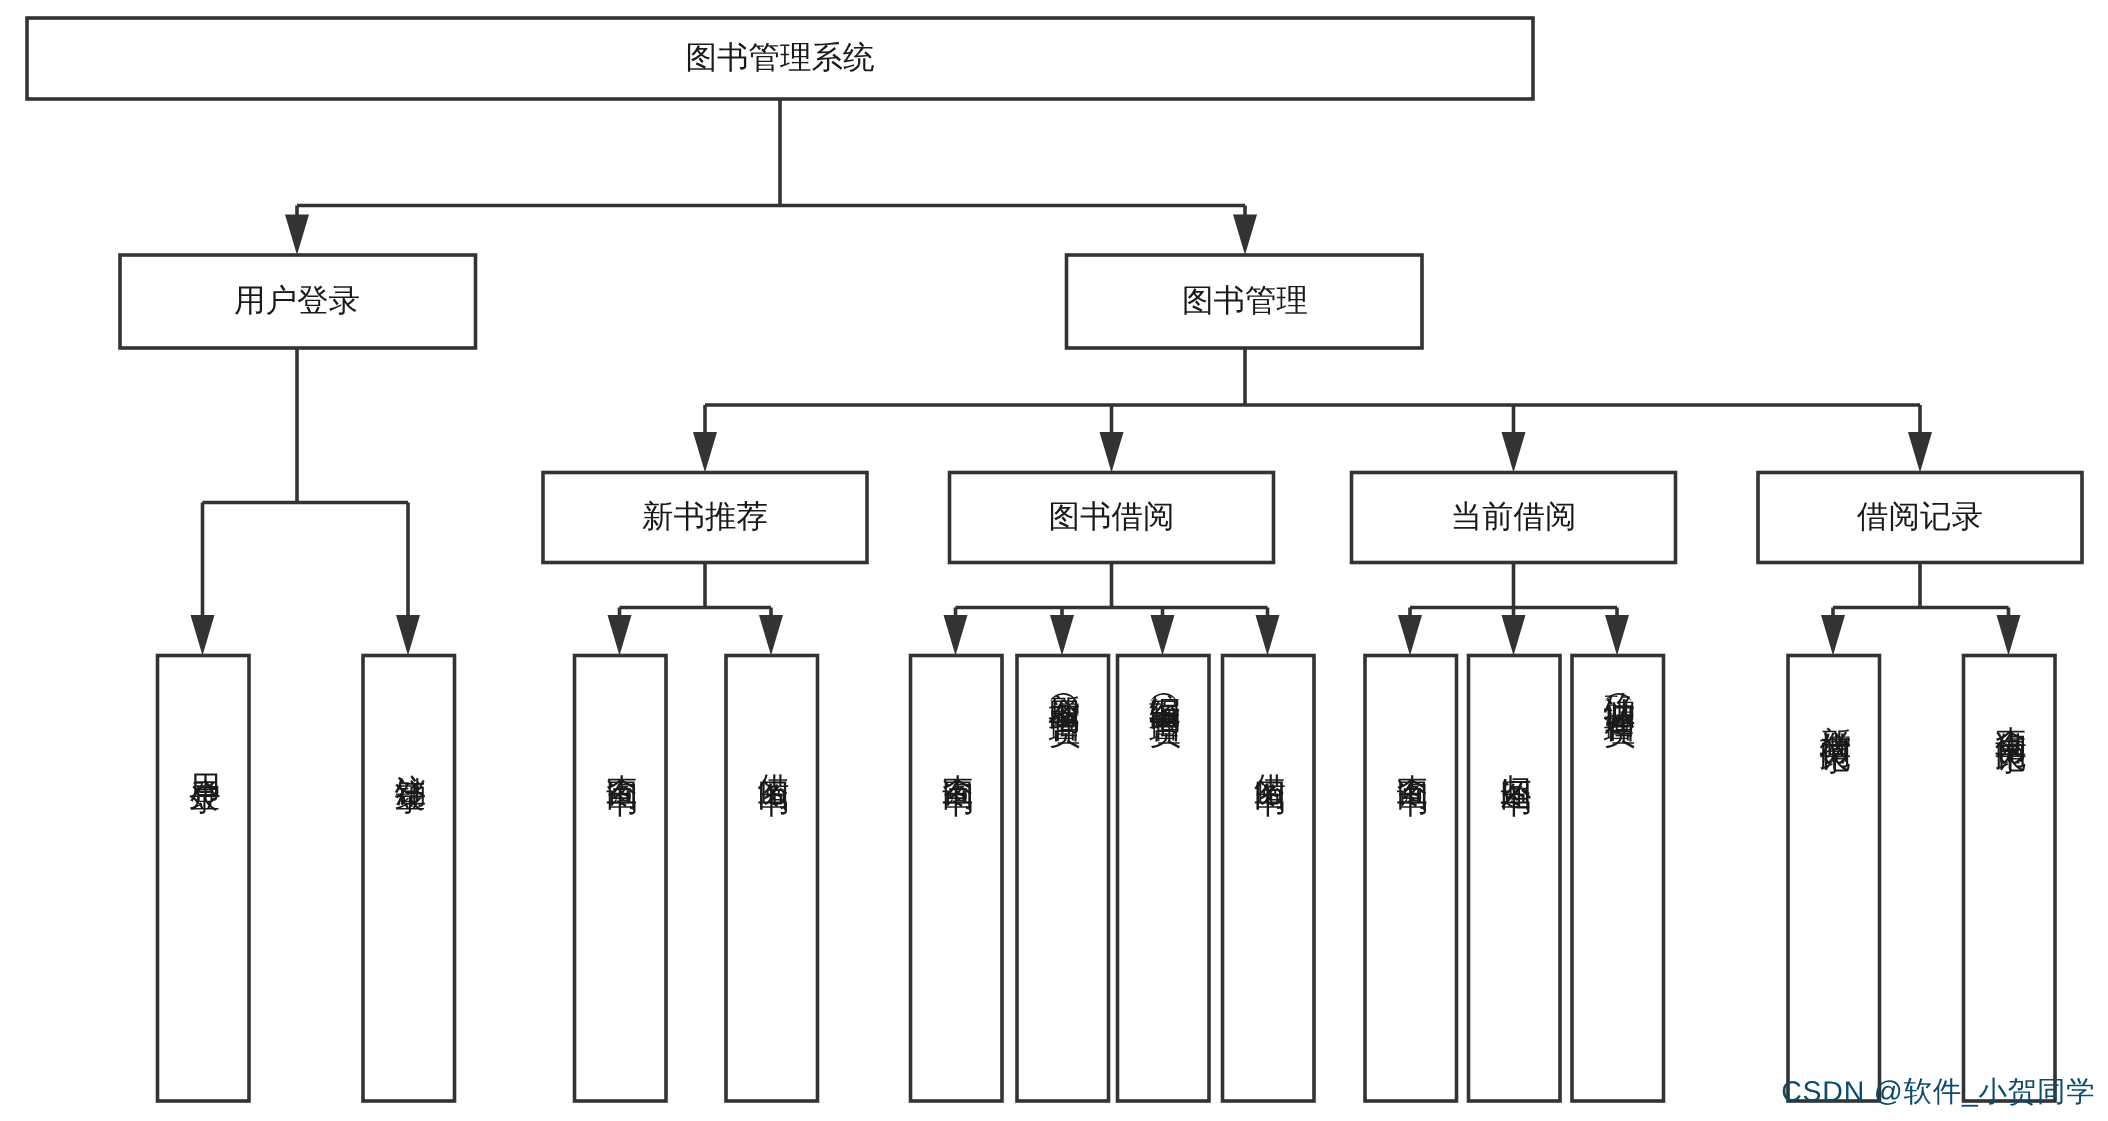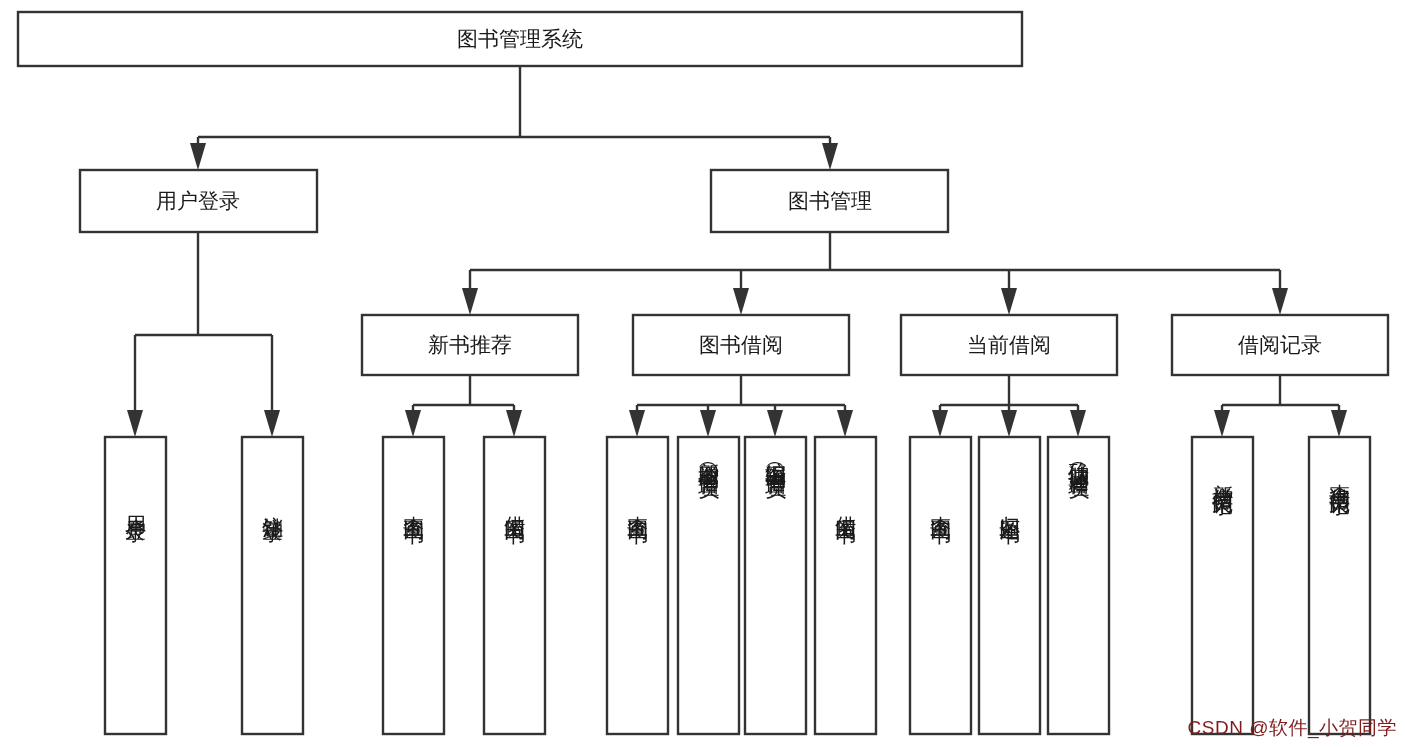--- a/index.html
+++ b/index.html
@@ -74,21 +74,21 @@
     color: #1a1a1a;
     letter-spacing: 2.5px;
     white-space: nowrap;
   }
   .watermark {
     position: absolute;
     right: 8px;
     bottom: 6px;
     font-family: "Liberation Sans", "DejaVu Sans", sans-serif;
     font-size: 19px;
-    color: #7f1d1d;
+    color: #0c4a6e;
     letter-spacing: 0.5px;
     white-space: nowrap;
     pointer-events: none;
   }
 </style>
 </head>
 <body>
 
 <div id="diagram-root">
 

